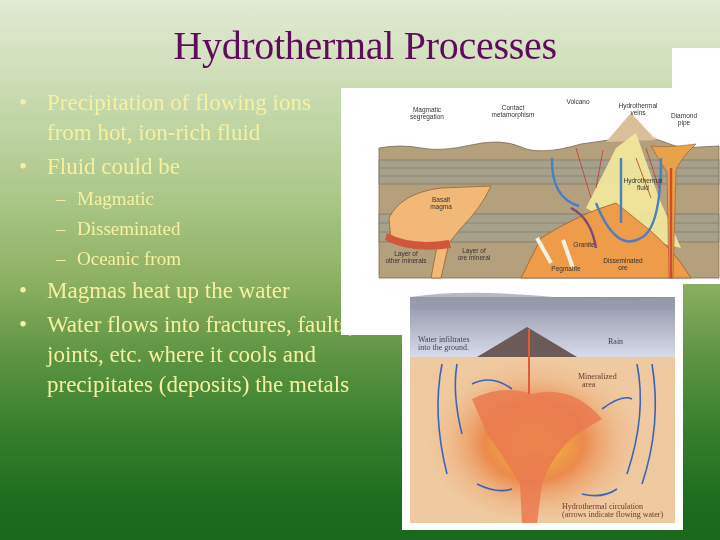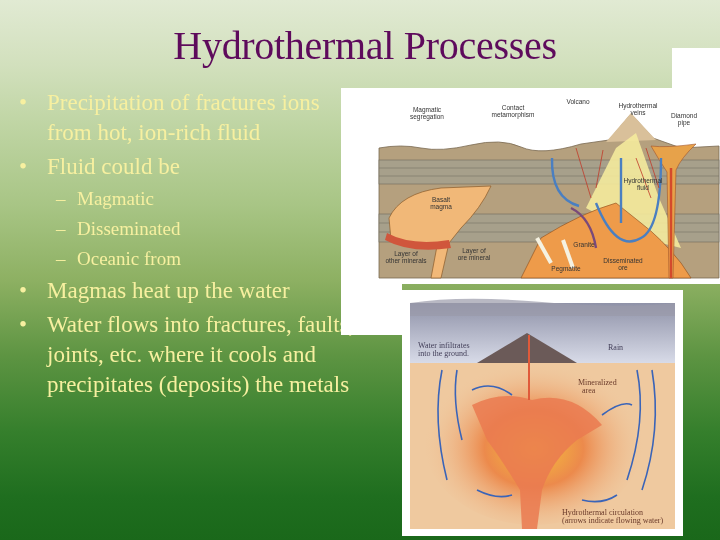--- a/index.html
+++ b/index.html
@@ -9,31 +9,31 @@
   .title { position:absolute; left:0; width:730px; top:18px; text-align:center;
     font-size:40px; color:#5e0b5c; line-height:56px; letter-spacing:-0.3px; }
   .bullets { position:absolute; left:19px; top:88px; width:340px; margin:0; padding:0; list-style:none; color:#f7f0a0; }
   .bullets li.l1 { position:relative; padding-left:28px; font-size:23px; line-height:30px; margin-bottom:4px; }
   .bullets li.l1 .dot { position:absolute; left:0; top:0; }
   .bullets li.l2 { position:relative; padding-left:58px; font-size:19px; line-height:26px; margin-bottom:4px; }
   .bullets li.l2 .dash { position:absolute; left:37px; top:0; }
   .panel-top-notch { position:absolute; left:672px; top:48px; width:48px; height:40px; background:#fff; }
   .panel-top { position:absolute; left:341px; top:88px; width:379px; height:196px; background:#fff; }
   .panel-link { position:absolute; left:341px; top:284px; width:61px; height:51px; background:#fff; }
-  .panel-bottom { position:absolute; left:402px; top:290px; width:281px; height:246px; background:#fff; }
+  .panel-bottom { position:absolute; left:402px; top:284px; width:281px; height:246px; background:#fff; }
   svg text { font-family: "Liberation Sans", "DejaVu Sans", sans-serif; }
   .serifsvg text { font-family: "Liberation Serif", "DejaVu Serif", serif; }
 </style>
 </head>
 <body>
 
 <div class="title">Hydrothermal Processes</div>
 
 <ul class="bullets">
-  <li class="l1"><span class="dot">•</span><span>Precipitation of fractures ions from hot, ion-rich fluid</span></li>
+  <li class="l1"><span class="dot">•</span><span>Precipitation of flowing ions from hot, ion-rich fluid</span></li>
   <li class="l1"><span class="dot">•</span><span>Fluid could be</span></li>
   <li class="l2"><span class="dash">–</span><span>Magmatic</span></li>
   <li class="l2"><span class="dash">–</span><span>Disseminated</span></li>
   <li class="l2"><span class="dash">–</span><span>Oceanic from</span></li>
   <li class="l1" style="position:relative;z-index:2;"><span class="dot">•</span><span style="white-space:nowrap;margin-top:12px;">Magmas heat up the water</span></li>
   <li class="l1"><span class="dot">•</span><span>Water flows into fractures, faults, joints, etc. where it cools and precipitates (deposits) the metals</span></li>
 </ul>
 
 <div class="panel-top-notch"></div>
 <div class="panel-top">

